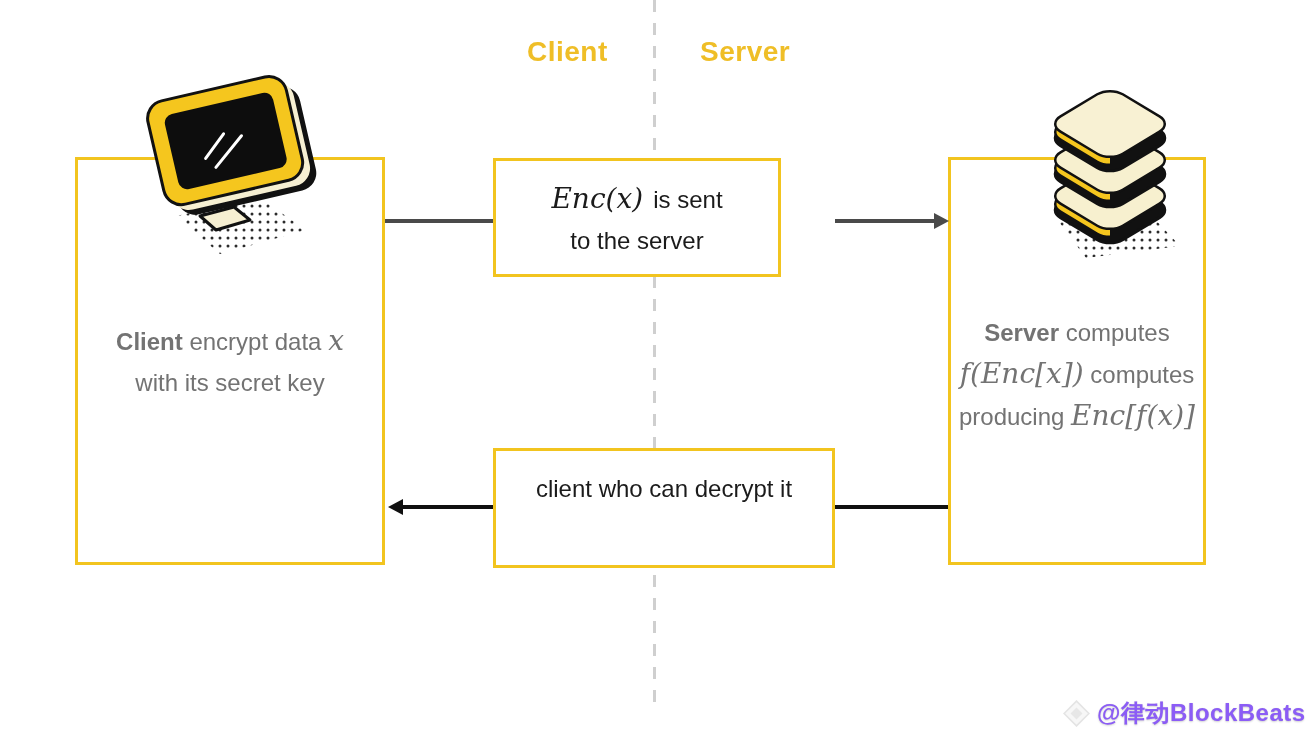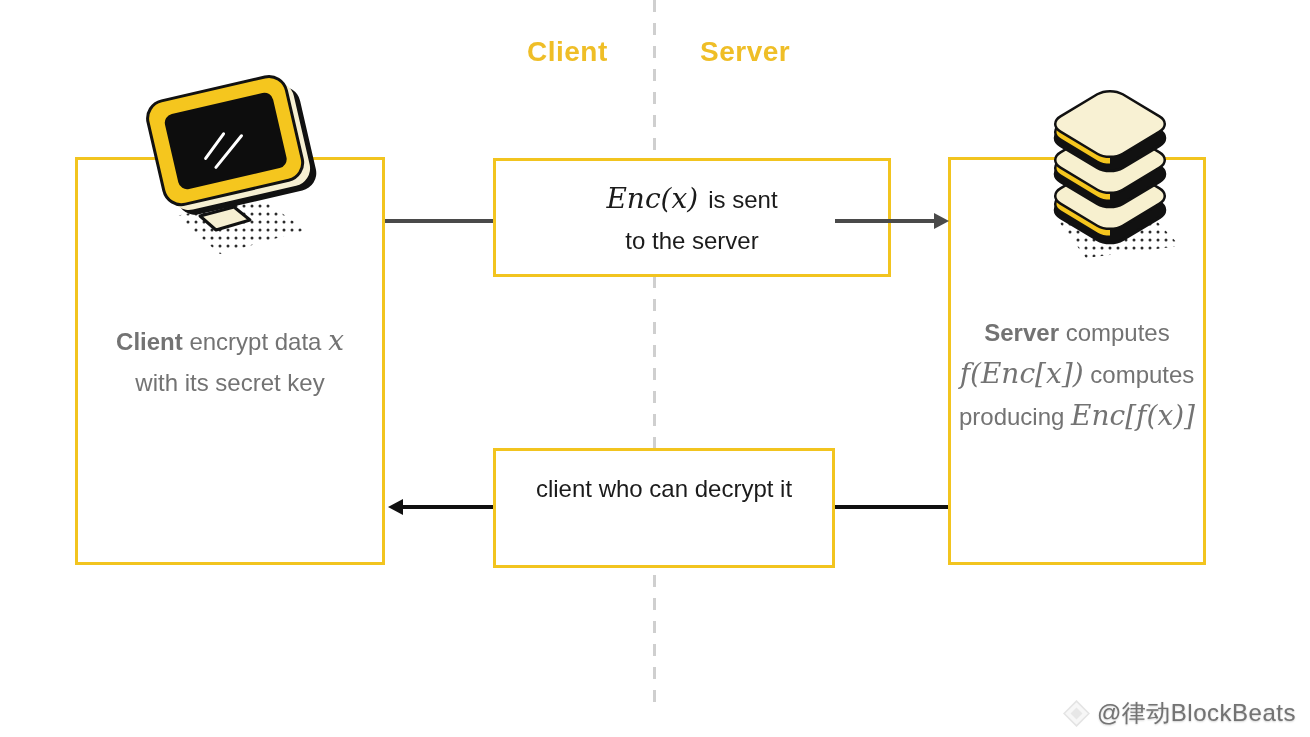--- a/index.html
+++ b/index.html
@@ -20,21 +20,21 @@
   }
   .col-label.client { left:527px; }
   .col-label.server { left:700px; }
 
   .box {
     position:absolute; box-sizing:border-box;
     border:3px solid #F2C41F; background:#ffffff; z-index:1;
   }
   .box.client-box  { left:75px;  top:157px; width:310px; height:408px; }
   .box.server-box  { left:948px; top:157px; width:258px; height:408px; }
-  .box.top-msg     { left:493px; top:158px; width:398px; height:119px; }
+  .box.top-msg     { left:493px; top:158px; width:288px; height:119px; }
   .box.bottom-msg  { left:493px; top:448px; width:342px; height:120px; }
 
   .caption { position:absolute; left:0; right:0; text-align:center;
              font-size:24px; line-height:41px; color:#737373; }
   .client-box .caption { top:160px; }
   .server-box .caption { top:152px; }
   .msg-text { text-align:center; font-size:24px; line-height:41px; }
   .top-msg .msg-text    { padding-top:17px; }
   .bottom-msg .msg-text { padding-top:17px; }
 
@@ -54,23 +54,24 @@
   .icon-abs { position:absolute; z-index:3; }
   .monitor-svg  { left:138px; top:68px;  width:192px; height:202px; }
   .server-svg   { left:1028px; top:86px; width:165px; height:175px; }
 
   
   .watermark {
     position:absolute; left:1063px; top:697px; display:flex; align-items:center;
     gap:7px; z-index:4;
   }
   .watermark-text {
-    font-size:24px; color:#737373; letter-spacing:.5px;
+    font-size:24px; color:#8b5cf6; letter-spacing:.5px;
     text-shadow:0 1px 2px rgba(0,0,0,.18), 0 0 1px rgba(0,0,0,.10);
     white-space:nowrap;
+    font-weight:bold;
   }
 </style>
 </head>
 <body>
 
 <div class="canvas">
 
   <div class="divider"></div>
 
   <div class="col-label client">Client</div>

